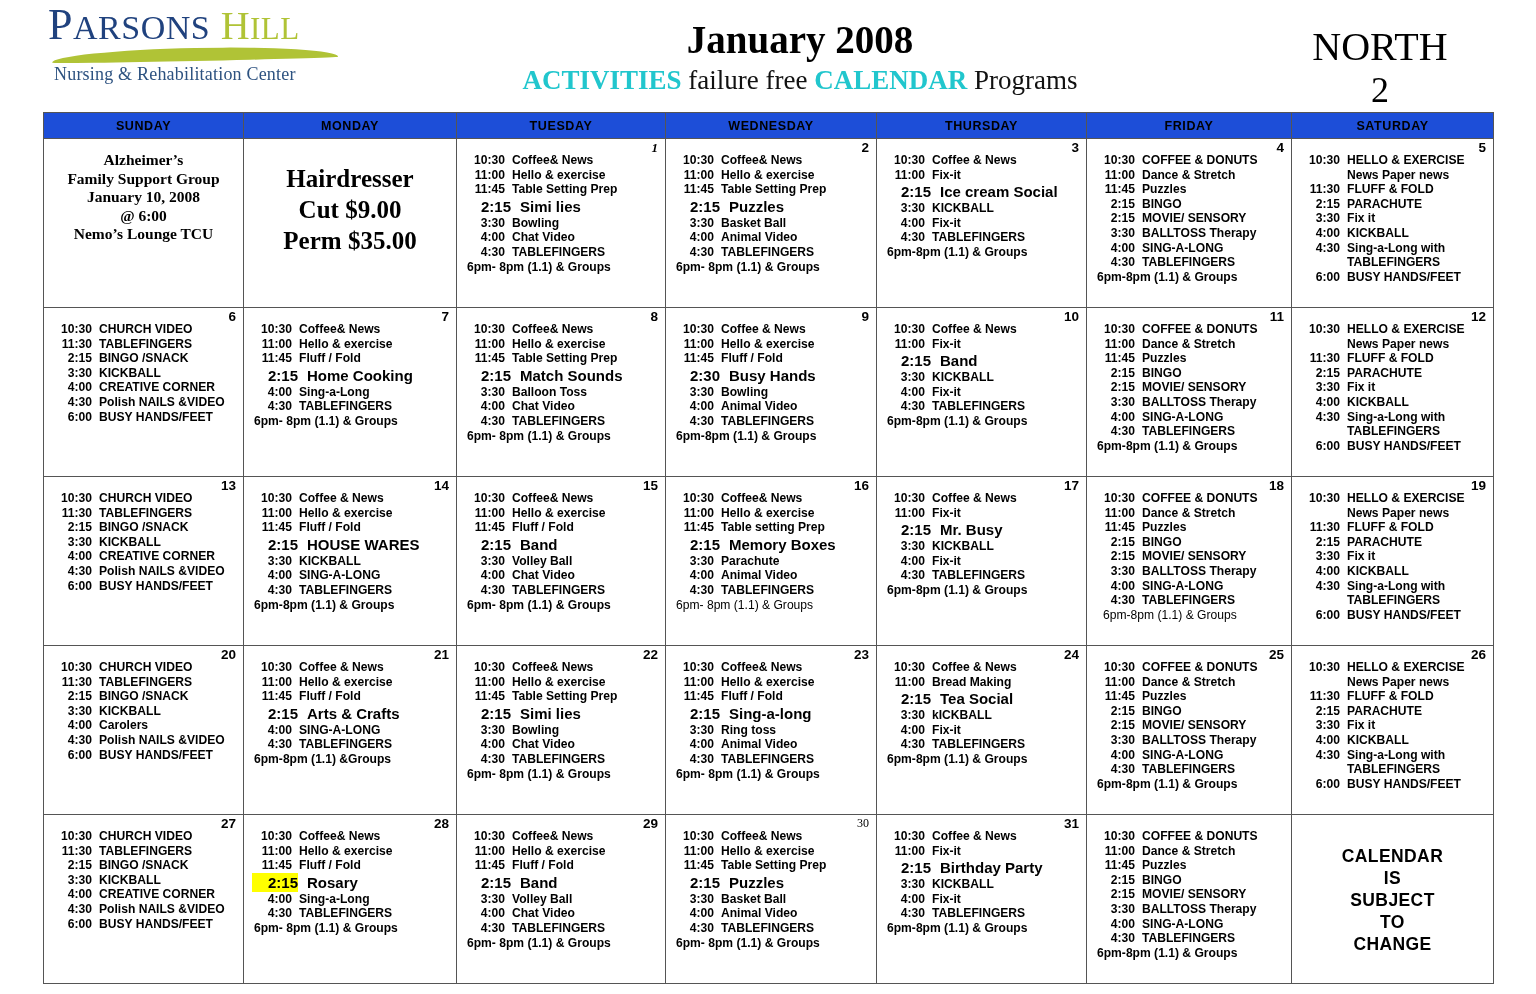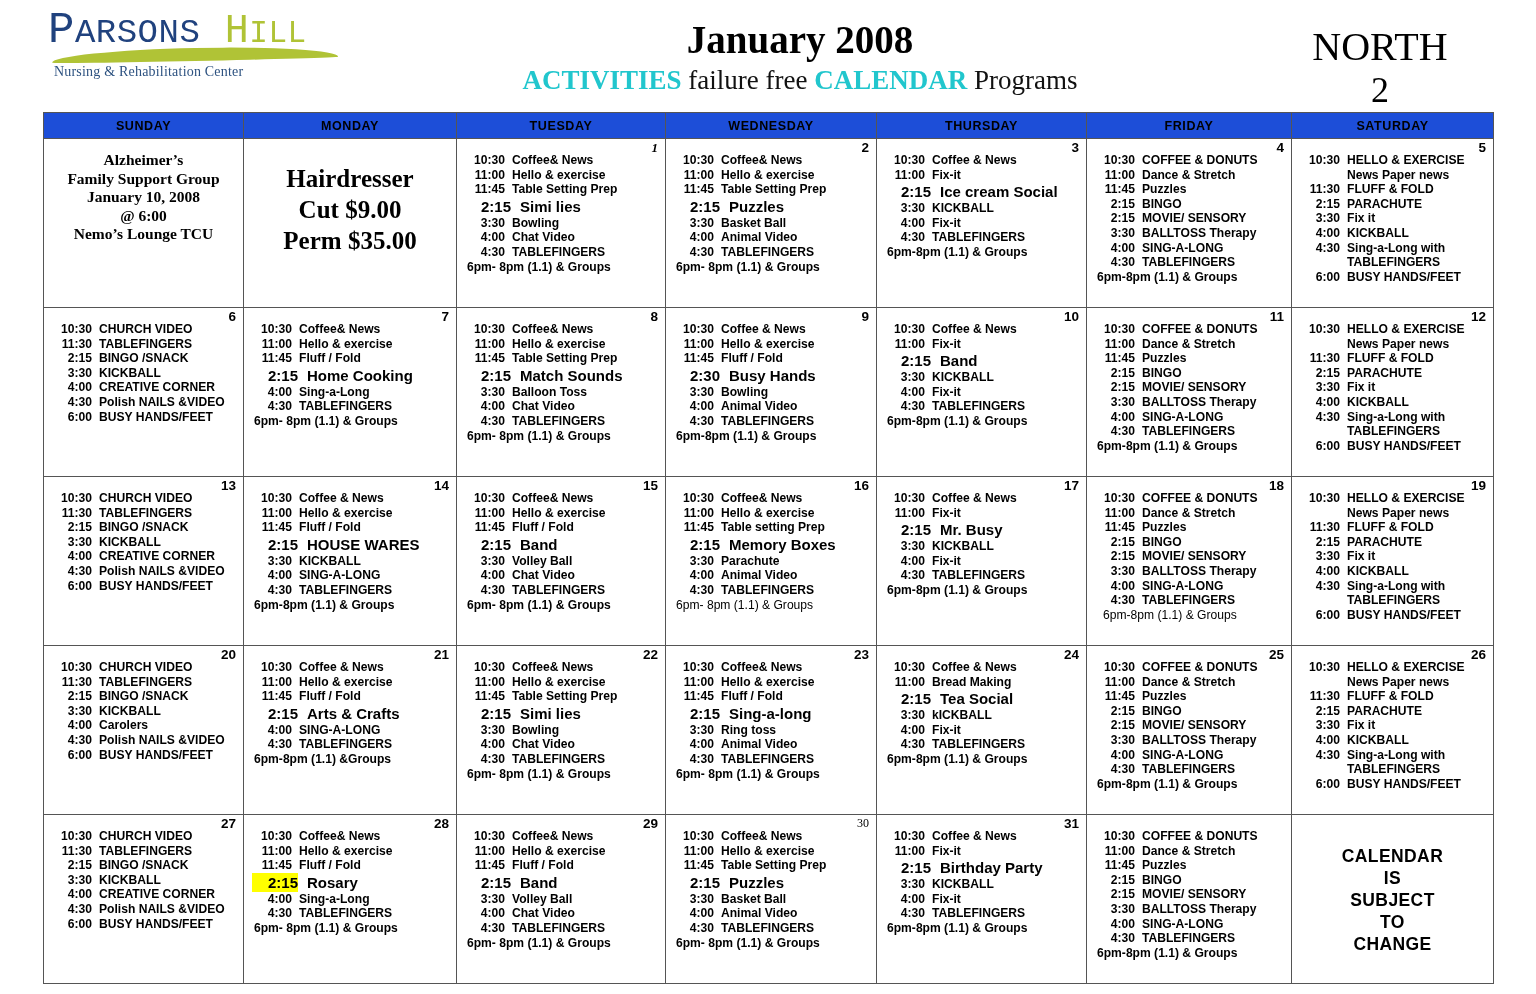--- a/index.html
+++ b/index.html
@@ -8,37 +8,37 @@
     background:#ffffff;
     font-family:"Liberation Sans", sans-serif;
     overflow:hidden;
   }
   .page{position:relative;width:1536px;height:994px;}
 
   
   .header{position:relative;height:108px;}
   .logo{position:absolute;left:48px;top:4px;width:320px;}
   .logo-line1{
-    font-family:Liberation Mono, monospace;
-    font-size:40px;line-height:52px;letter-spacing:.5px;white-space:nowrap;
+    font-family:Liberation Serif, serif;
+    font-size:40px;line-height:42px;letter-spacing:.5px;white-space:nowrap;
   }
   .logo-parsons{color:#20427e;font-size:44px;}
   .logo-parsons .sm{font-size:34px;}
   .logo-hill{color:#b0c336;font-size:40px;}
   .logo-hill .sm{font-size:31px;}
   .swoosh{
     position:absolute;left:4px;top:44px;width:286px;height:13px;
     background:#b0c336;
     border-radius:50% 50% 50% 50% / 90% 90% 10% 10%;
     transform:rotate(-1.2deg);
   }
   .logo-sub{
     position:absolute;left:6px;top:60px;
     font-family:"Liberation Serif", serif;
-    color:#2d5280;font-size:14px;letter-spacing:.2px;white-space:nowrap;
+    color:#2d5280;font-size:18px;letter-spacing:.2px;white-space:nowrap;
   }
 
   .title-block{position:absolute;left:430px;top:18px;width:740px;text-align:center;}
   .month-title{
     font-family:"Liberation Serif", serif;
     font-size:39px;font-weight:bold;color:#000;line-height:44px;
   }
   .subtitle{
     font-family:"Liberation Serif", serif;
     font-size:27px;font-weight:bold;line-height:32px;margin-top:2px;

